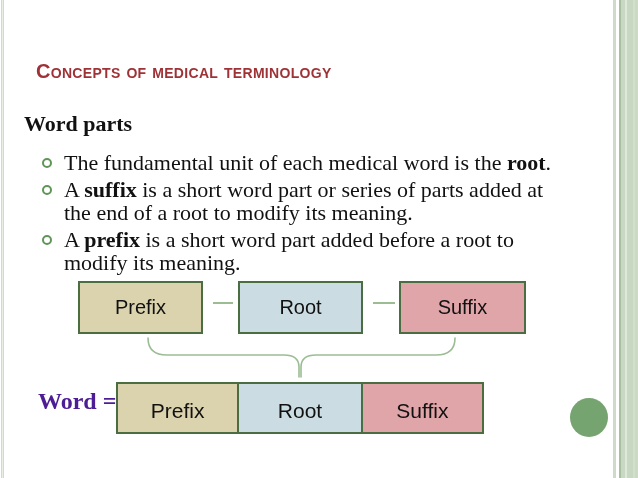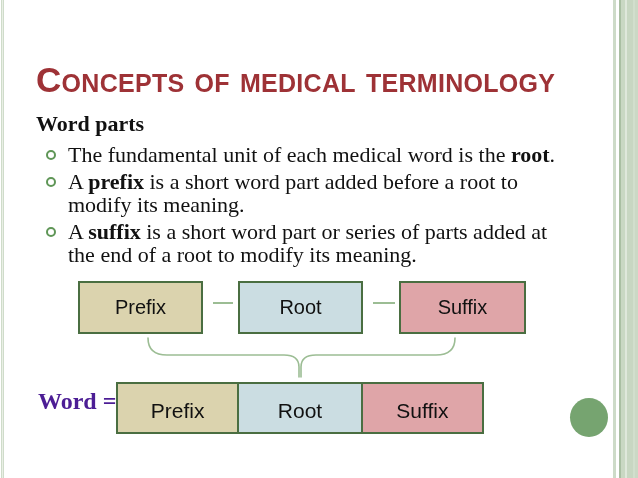--- a/index.html
+++ b/index.html
@@ -15,30 +15,30 @@
   }
   .right-stripe {
     position:absolute; right:0; top:0; bottom:0; width:26px;
     background:linear-gradient(to right,
       #ffffff 0 1px, #cddbc8 1px 4px, #ffffff 4px 7px, #a9bfa2 7px 9px,
       #c9d8c3 9px 13px, #dfe8db 13px 15px, #c8d7c2 15px 21px, #d2dfcd 21px 23px, #cbd9c5 23px 26px);
   }
   
   .title {
     position:absolute; left:36px; top:60px;
-    font-size:35px; font-weight:bold; font-variant:small-caps;
+    font-size:20px; font-weight:bold; font-variant:small-caps;
     letter-spacing:.3px; color:#9e3236; white-space:nowrap;
   }
   
   .content {
-    position:absolute; left:36px; top:112px; width:545px;
+    position:absolute; left:24px; top:112px; width:545px;
     font-family:"Liberation Serif", serif; font-size:22px; color:#111111;
   }
   .heading { font-weight:bold; line-height:23px; margin:0 0 6px 0; }
-  ul.bullets { list-style:none; margin:8px; padding:0; }
+  ul.bullets { list-style:none; margin:16px; padding:0; }
   ul.bullets li {
     position:relative; padding-left:24px; line-height:23px;
     margin-bottom:4px; white-space:pre-line;
   }
   .marker {
     position:absolute; left:2px; top:7px; width:10px; height:10px;
     border:2px solid #5f9657; border-radius:50%; box-sizing:border-box;
     background:transparent;
   }
   .b { font-weight:bold; }
@@ -79,24 +79,24 @@
 
 <div class="left-stripe"></div>
 <div class="right-stripe"></div>
 
 <div class="title">Concepts of medical terminology</div>
 
 <div class="content">
   <p class="heading">Word parts</p>
   <ul class="bullets">
     <li><span class="marker"></span><span>The fundamental unit of each medical word is the </span><span class="b">root</span><span>.</span></li>
+    <li><span class="marker"></span><span>A </span><span class="b">suffix</span><span> is a short word part or series of parts added at
+the end of a root to modify its meaning.</span></li>
     <li><span class="marker"></span><span>A </span><span class="b">prefix</span><span> is a short word part added before a root to
 modify its meaning.</span></li>
-    <li><span class="marker"></span><span>A </span><span class="b">suffix</span><span> is a short word part or series of parts added at
-the end of a root to modify its meaning.</span></li>
   </ul>
 </div>
 
 <div class="tbox tbox-prefix">
     <span>Prefix</span>
   </div>
 <div class="tbox tbox-root">
     <span>Root</span>
   </div>
 <div class="tbox tbox-suffix">

